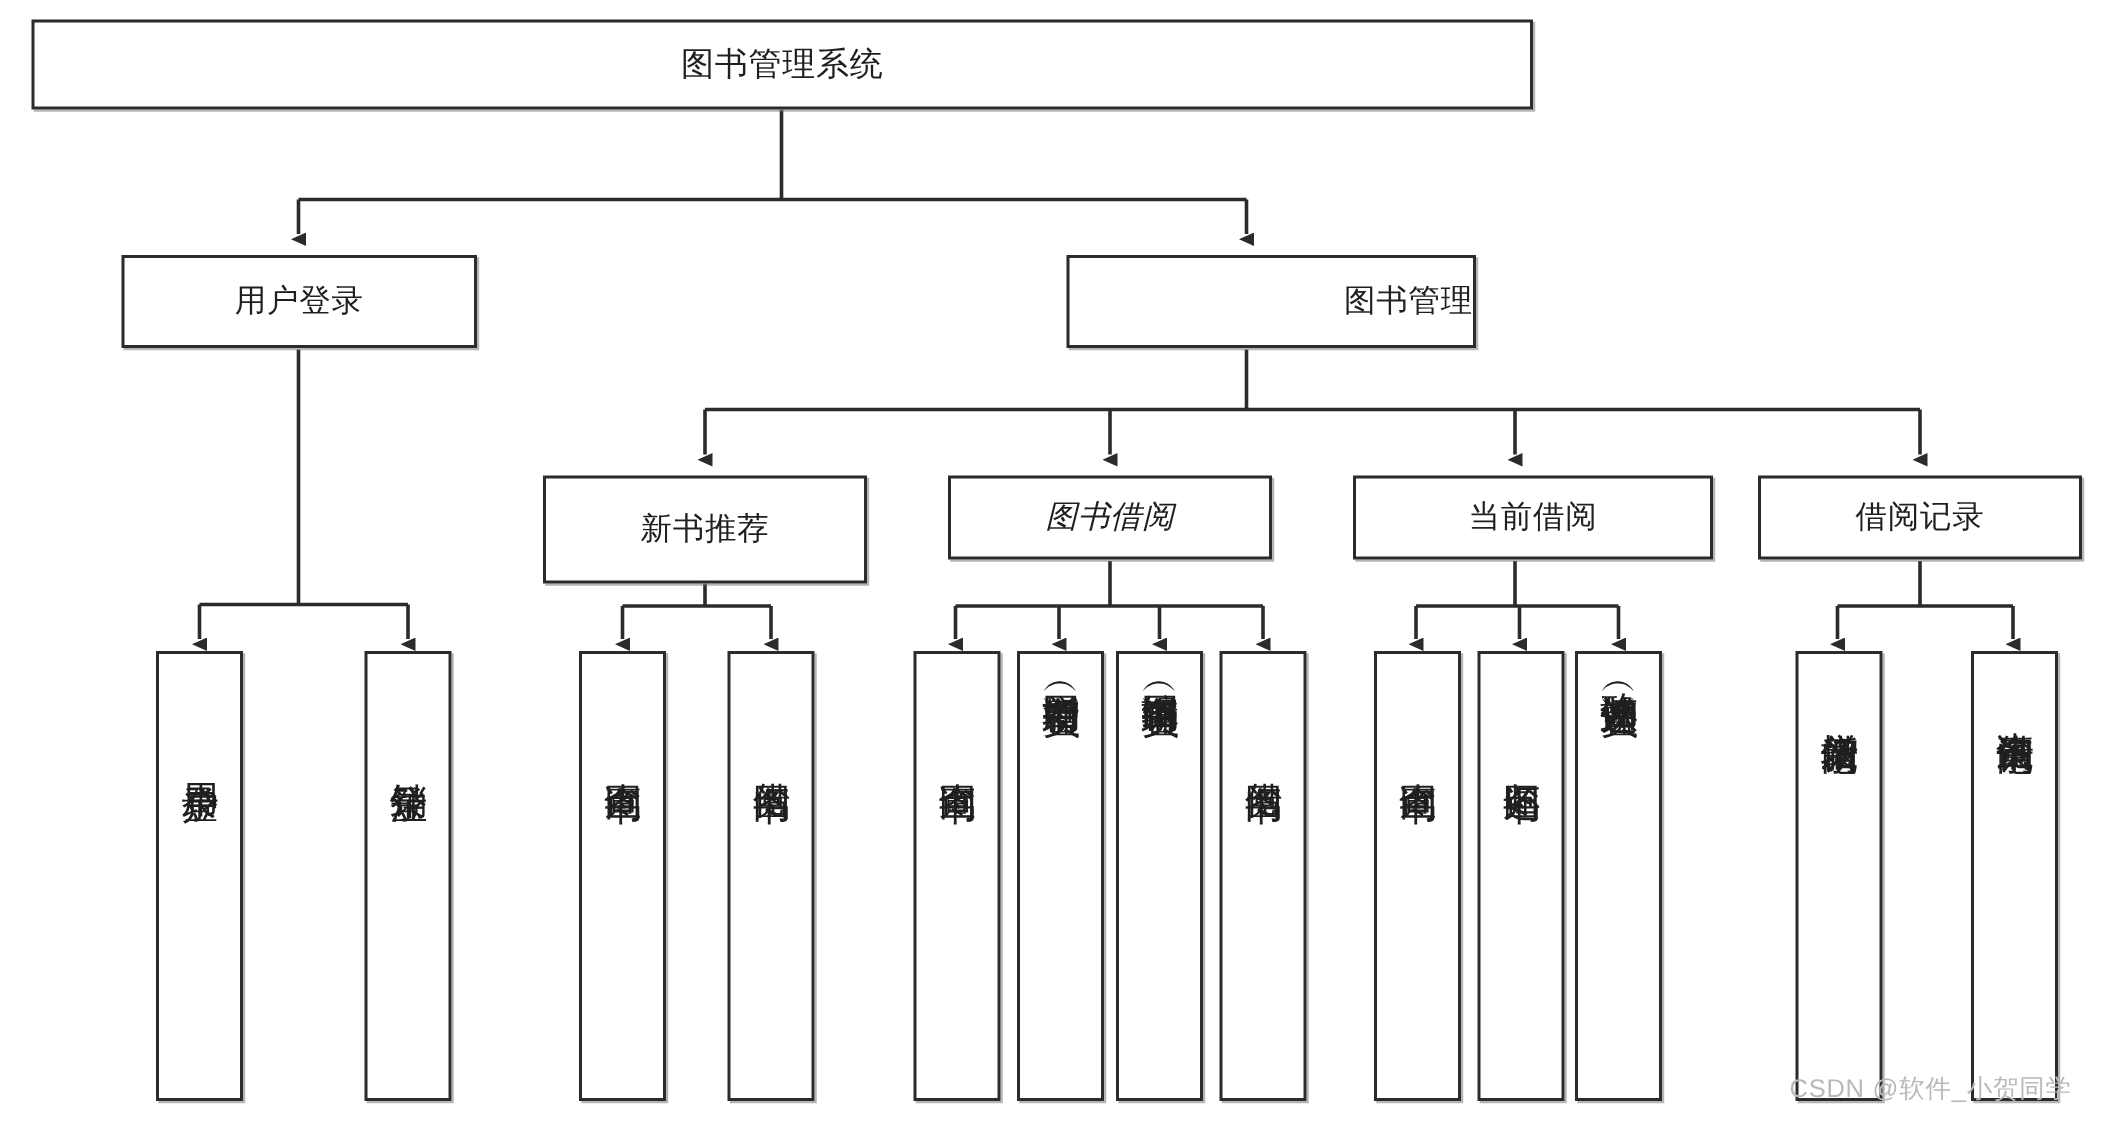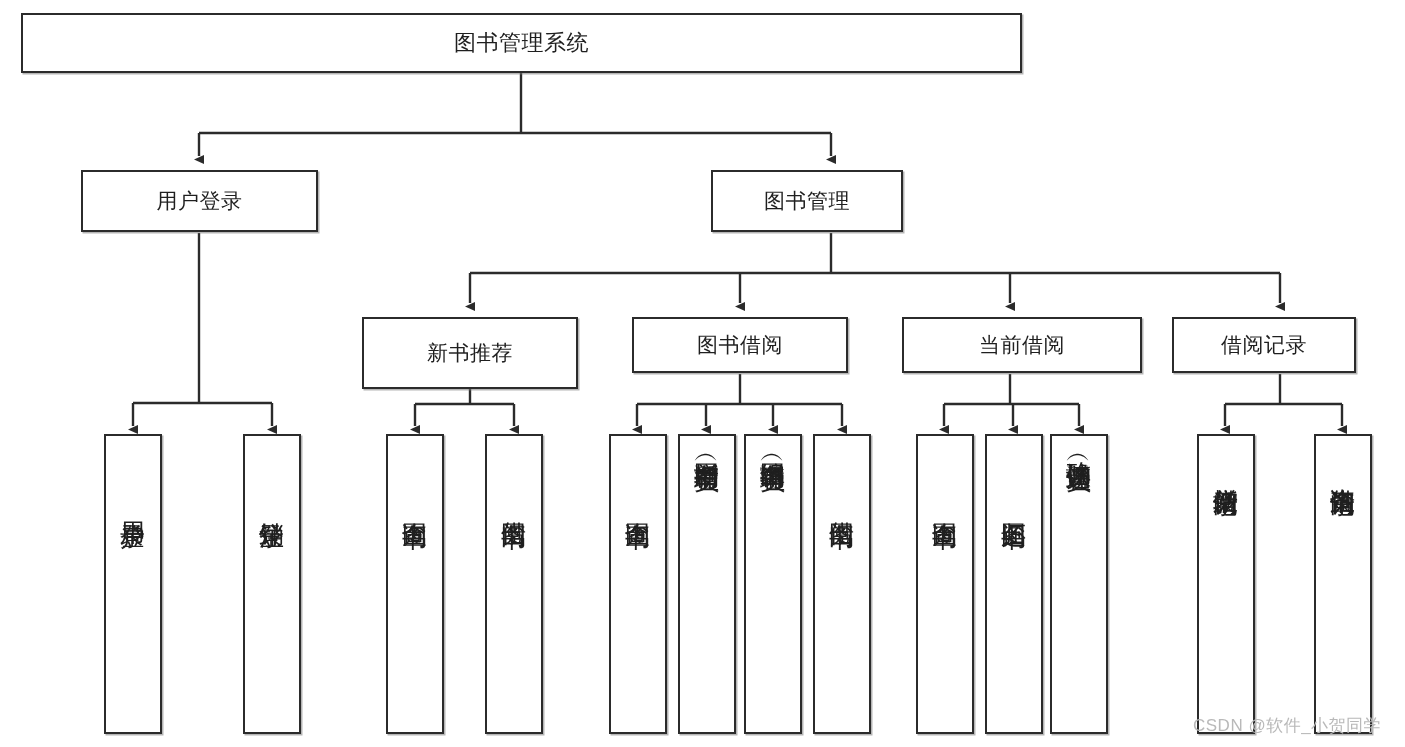--- a/index.html
+++ b/index.html
@@ -124,34 +124,34 @@
     </g>
   </svg>
 
   <div class="node-box root" style="left:21px; top:13px; width:1001px; height:60px;">
     <span class="node-label-h">图书管理系统</span>
   </div>
 
   <div class="node-box" style="left:81px; top:170px; width:237px; height:62px;">
     <span class="node-label-h">用户登录</span>
   </div>
-  <div class="node-box" style="left:711px; top:170px; width:192px; height:62px;">
+  <div class="node-box" style="left:711px; top:170px; width:273px; height:62px;justify-content:flex-end;">
     <span class="node-label-h">图书管理</span>
   </div>
 
   <div class="node-box" style="left:362px; top:317px; width:216px; height:72px;">
     <span class="node-label-h">新书推荐</span>
   </div>
-  <div class="node-box" style="left:632px; top:317px; width:216px; height:56px;">
+  <div class="node-box" style="left:632px; top:317px; width:216px; height:56px;font-style:italic;">
     <span class="node-label-h">图书借阅</span>
   </div>
   <div class="node-box" style="left:902px; top:317px; width:240px; height:56px;">
     <span class="node-label-h">当前借阅</span>
   </div>
-  <div class="node-box" style="left:1172px; top:317px; width:184px; height:56px;align-items:center;">
+  <div class="node-box" style="left:1172px; top:317px; width:216px; height:56px;align-items:center;">
     <span class="node-label-h">借阅记录</span>
   </div>
 
   <div class="node-box leaf" style="left:104px; top:434px; width:58px; height:300px; padding-top:66px;">
     <span class="node-label-v">用户登录</span>
   </div>
   <div class="node-box leaf" style="left:243px; top:434px; width:58px; height:300px; padding-top:66px;">
     <span class="node-label-v">注销登录</span>
   </div>
 

